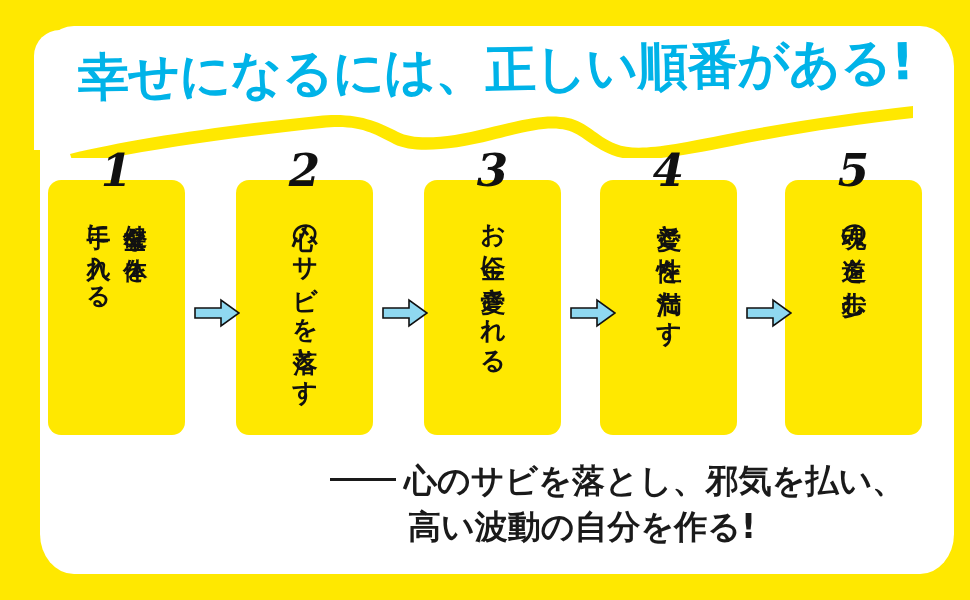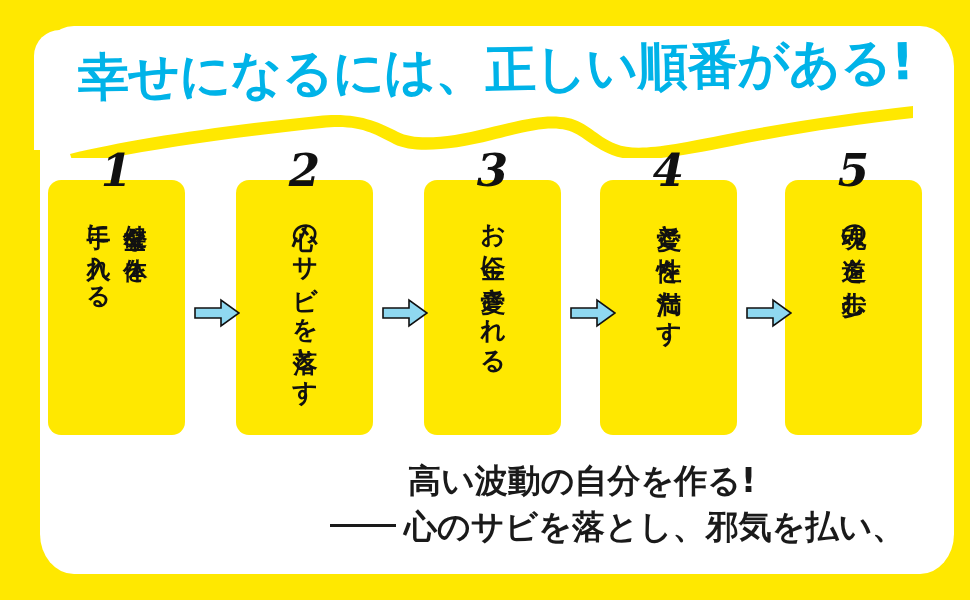--- a/index.html
+++ b/index.html
@@ -241,17 +241,17 @@
       <div class="step-box"></div>
       <div class="step-num">5</div>
       <div class="step-text">
         <div class="vcol">魂の道を歩む</div>
       </div>
     </div>
 
   </div>
 
   <div id="caption">
+    <div class="cap-line line1"><span id="em-dash"></span><span>心のサビを落とし、邪気を払い、</span></div>
     <div class="cap-line line2">高い波動の自分を作る!</div>
-    <div class="cap-line line1"><span id="em-dash"></span><span>心のサビを落とし、邪気を払い、</span></div>
   </div>
 
 </div>
 
 </body></html>

